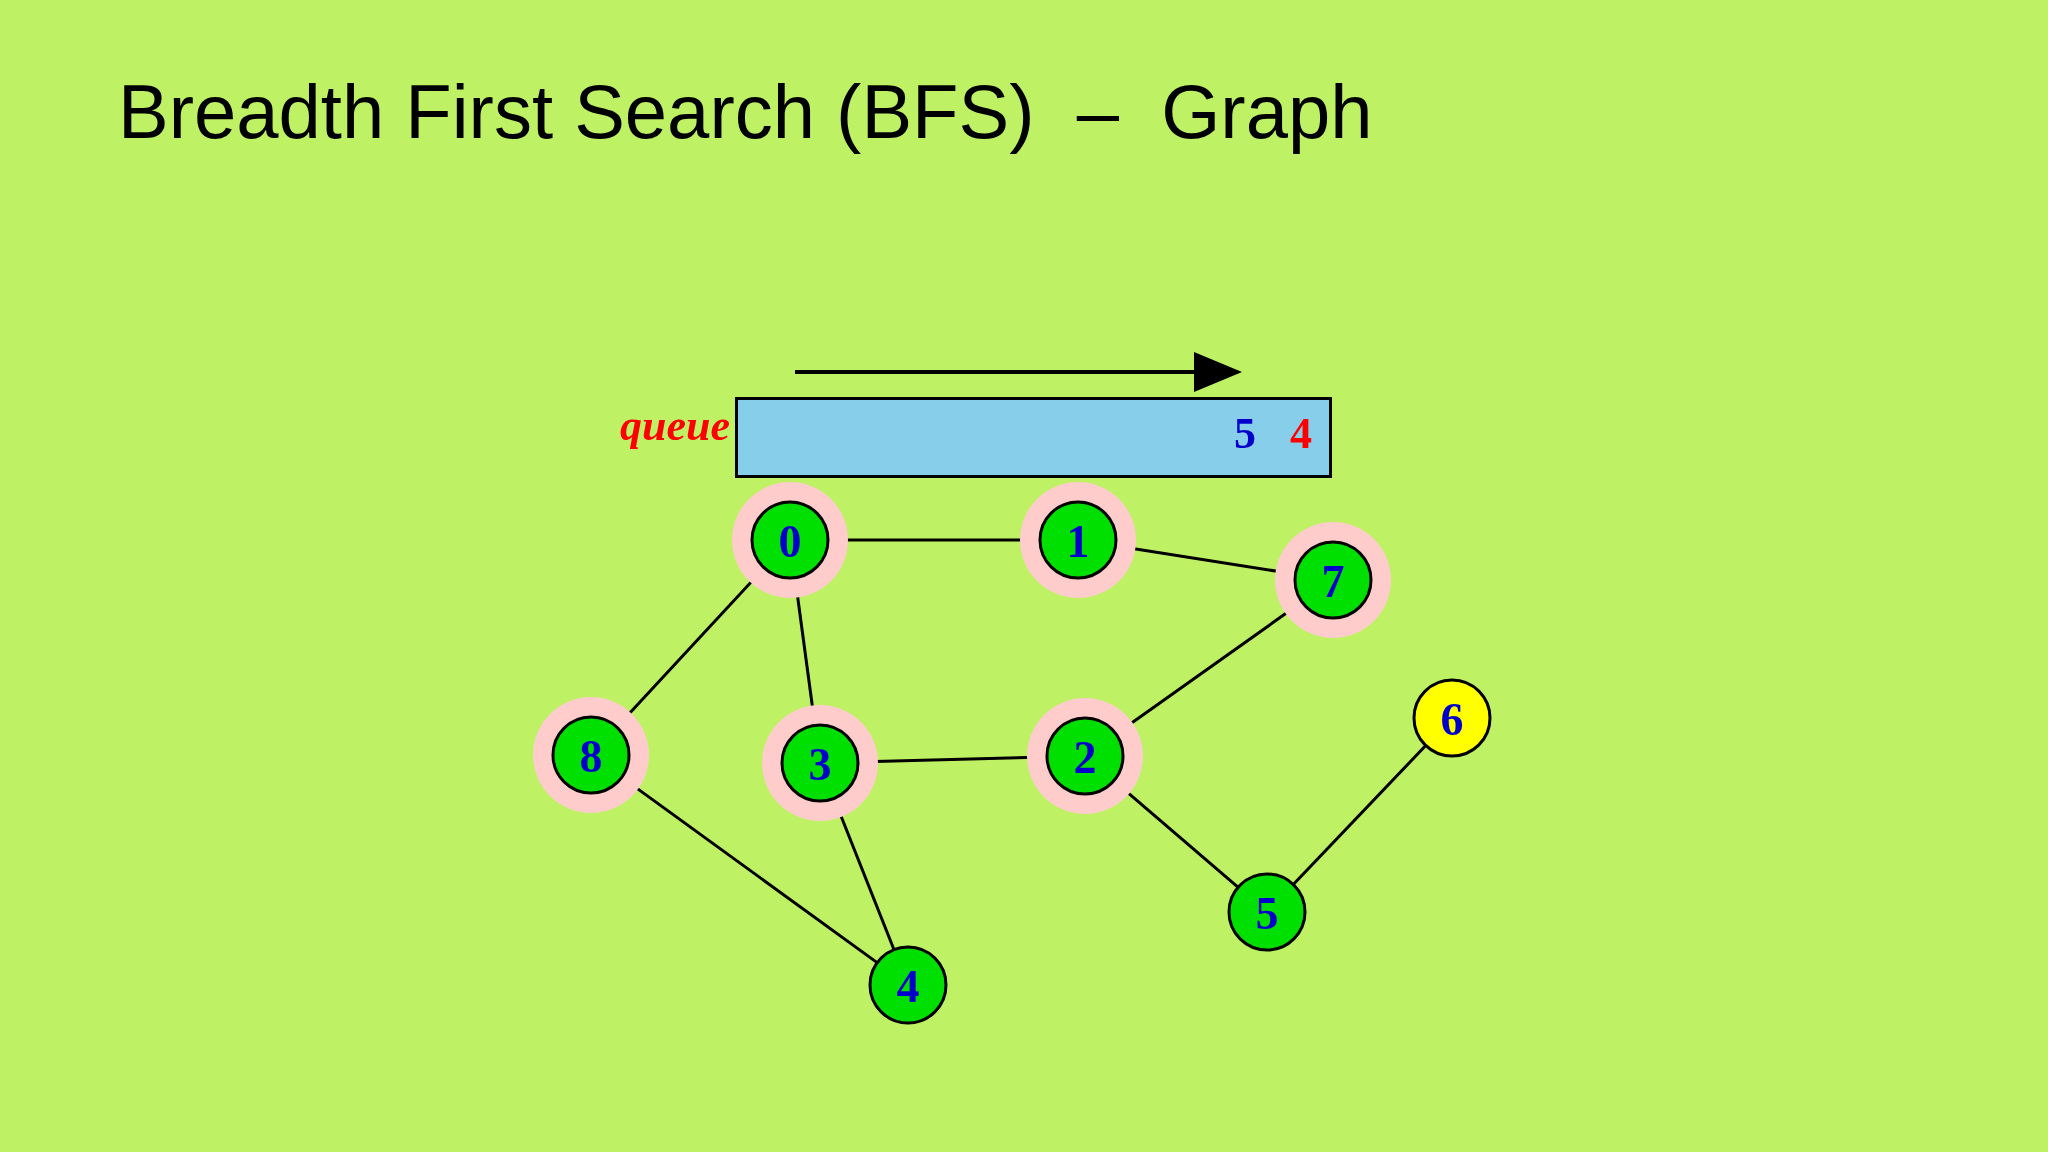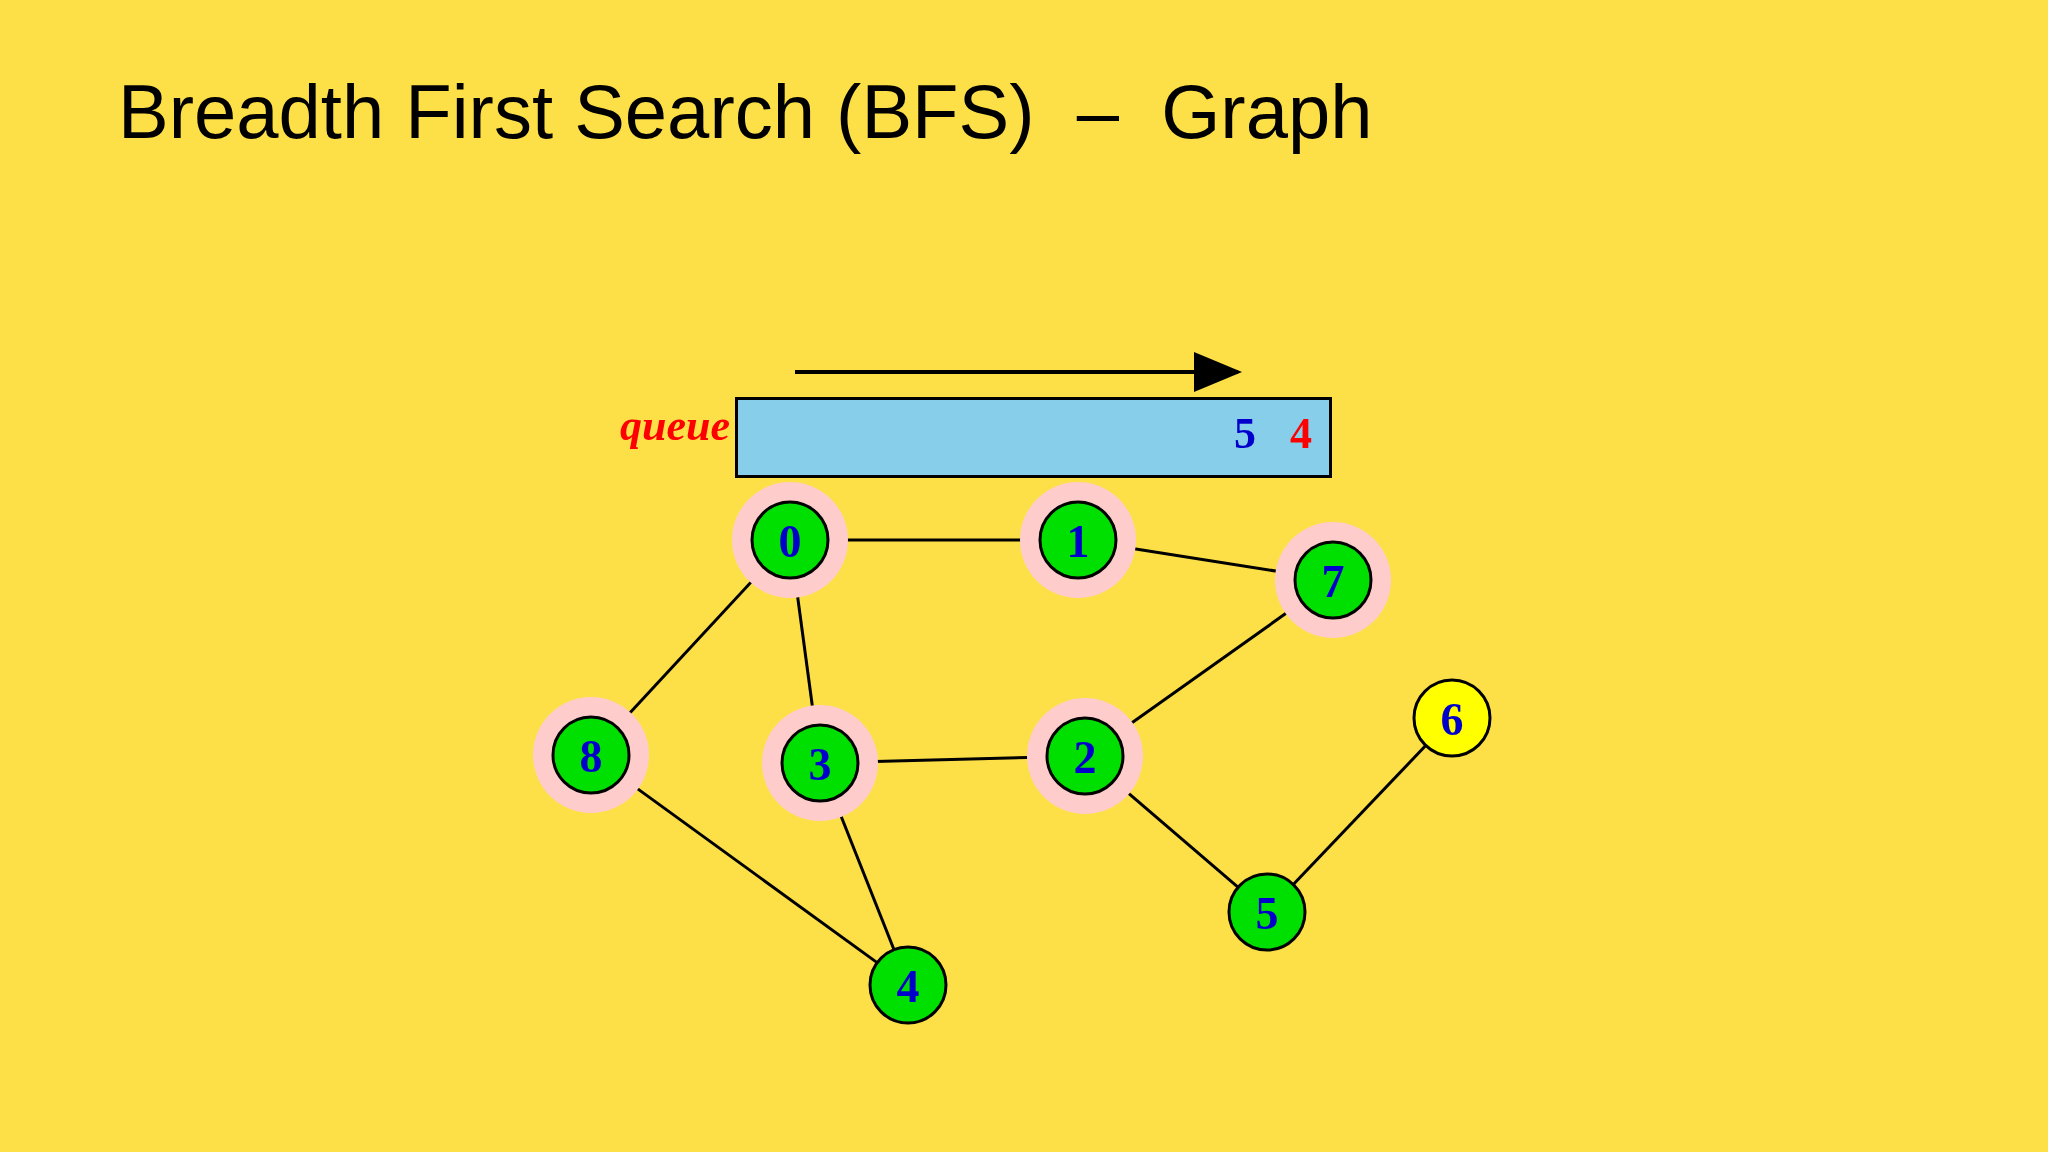--- a/index.html
+++ b/index.html
@@ -83,21 +83,21 @@
     font-size: 46px;
     fill: #0000cc;
     text-anchor: middle;
     dominant-baseline: central;
     user-select: none;
   }
 </style>
 </head>
 <body>
 
-<div id="slide" style="background: #fde047;">
+<div id="slide" style="background: #bef264;">
 
   <div id="slide-title">Breadth First Search (BFS)  –  Graph</div>
 
   <svg id="queue-arrow-svg" style="position:absolute;left:780px;top:350px;width:490px;height:46px;">
     <defs>
       <marker id="arrowhead" markerWidth="12" markerHeight="10" refX="11" refY="5" orient="auto" markerUnits="strokeWidth">
         <path d="M0,0 L12,5 L0,10 z" fill="#000000"></path>
       </marker>
     </defs>
     <line x1="15" y1="22" x2="458" y2="22" stroke="#000000" stroke-width="4" marker-end="url(#arrowhead)"></line>

